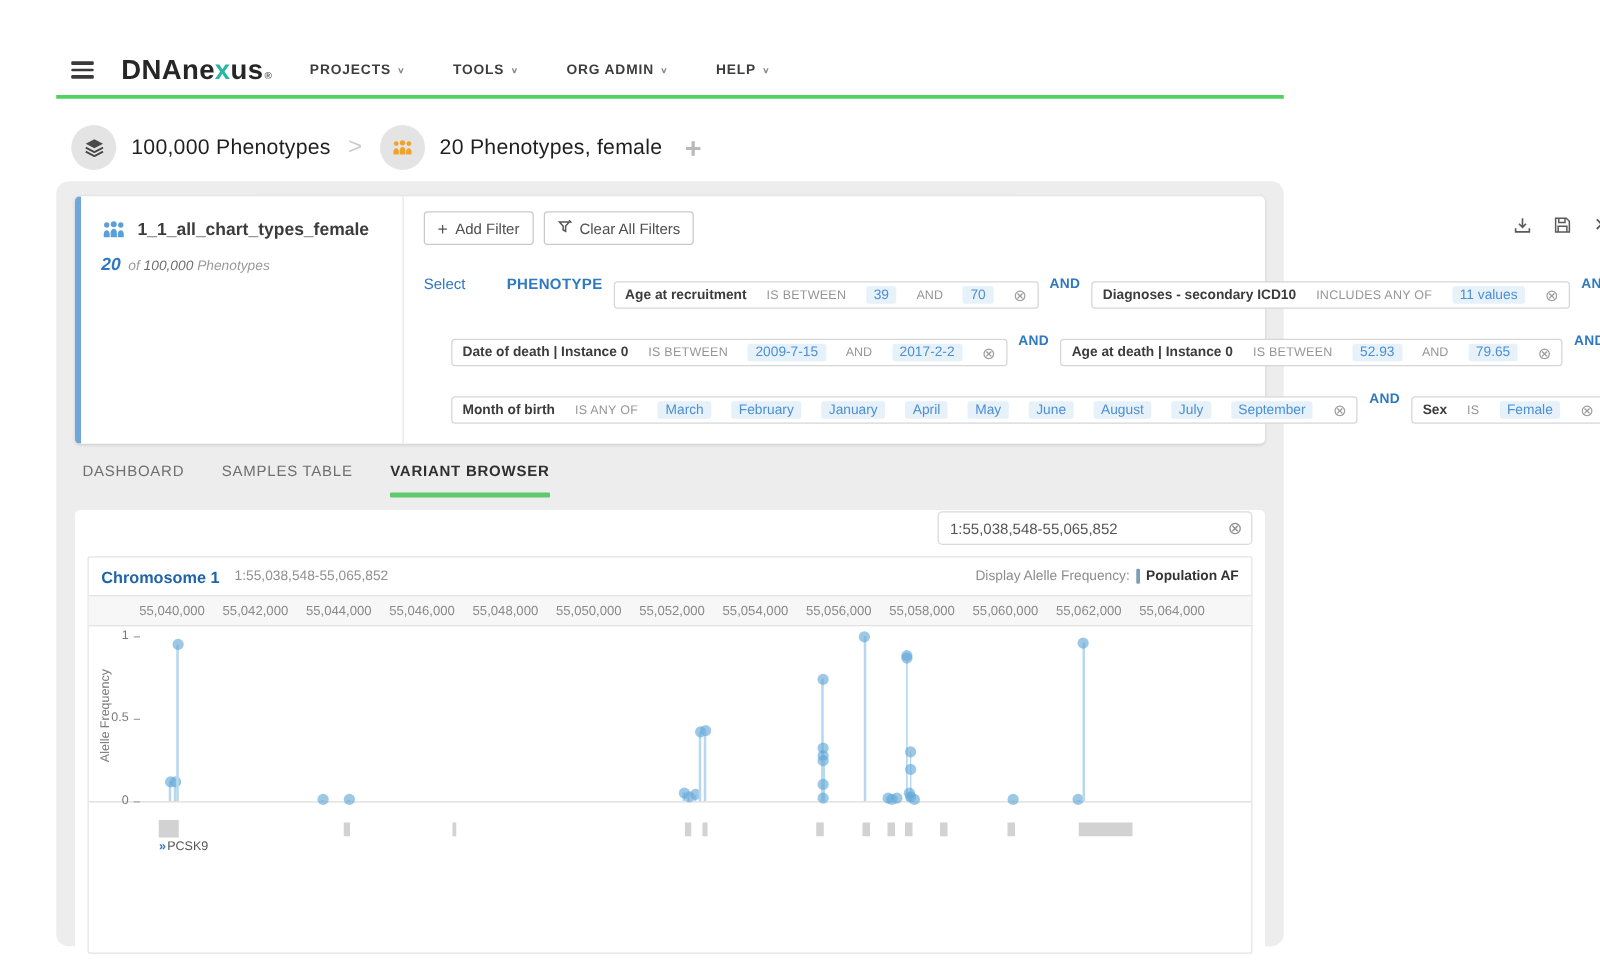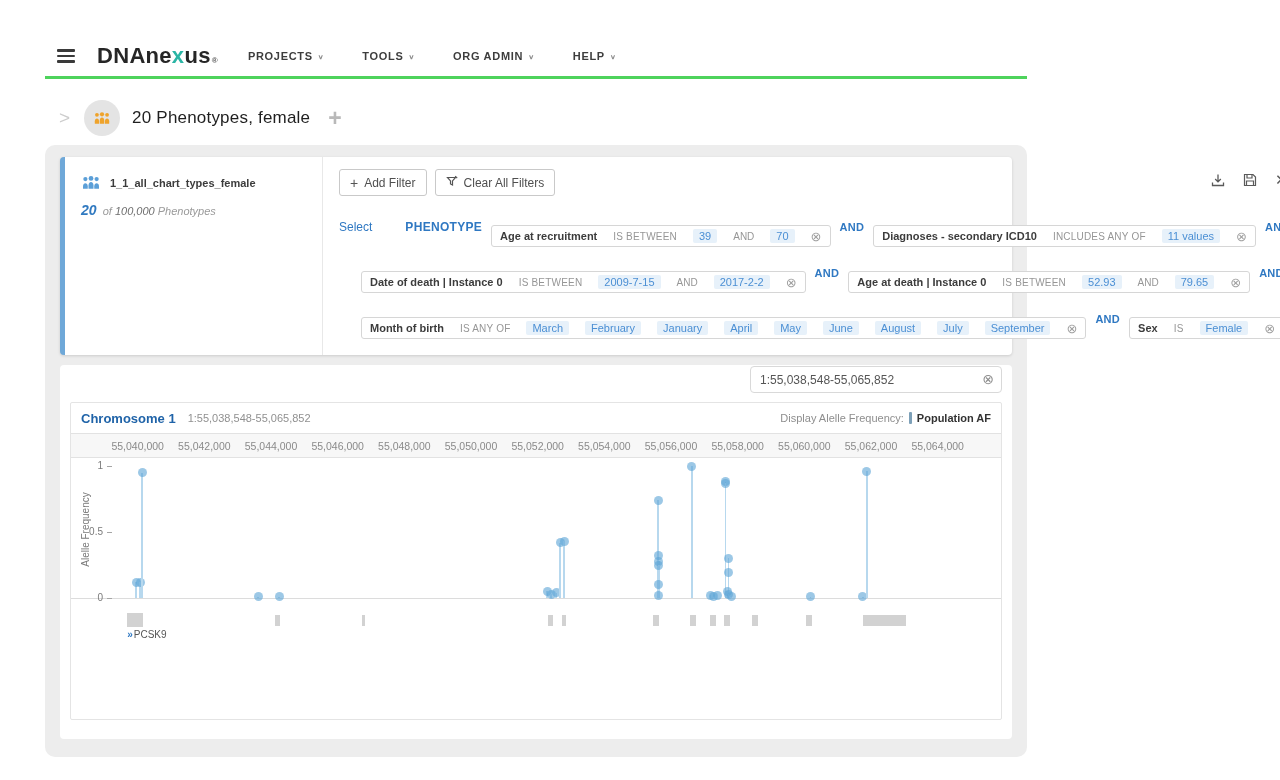--- a/index.html
+++ b/index.html
@@ -28,21 +28,21 @@
   .crumb-add { color:#b9b9b9; font-size:23px; font-weight:bold; cursor:pointer; margin-left:6px; }
 
   
   .workspace { margin-top:6px; background:#ededed; border-radius:10px; height:612px; padding:12px 15px 0; }
 
   
   .filter-card { background:#fff; border-radius:4px; border-left:5px solid #6fa8d8;
     box-shadow:0 1px 3px rgba(0,0,0,.14); display:flex; min-height:128px; position:relative; }
   .cohort-pane { width:258px; padding:18px 10px 10px 16px; flex:none; border-right:1px solid #e8e8e8; }
   .cohort-title { display:flex; align-items:center; gap:9px; }
-  .cohort-name { font-size:11px; font-weight:bold; color:#3c3c3c; }
+  .cohort-name { font-size:14px; font-weight:bold; color:#3c3c3c; }
   .cohort-count { margin-top:12px; font-size:11px; color:#9a9a9a;font-style:italic; }
   .cohort-count b.n { font-size:14px; color:#3079c0; margin-right:3px; }
   .cohort-count .tot { color:#6f6f6f; }
   .filter-pane { flex:1; padding:12px 16px 10px; position:relative; }
   .btn-row { display:flex; gap:8px; }
   .btn { display:inline-flex; align-items:center; gap:6px; background:#fff; border:1px solid #c9c9c9;
     border-radius:3px; padding:5px 10px; font-size:12px; color:#4f4f4f; cursor:pointer; }
   .btn .plus { font-size:14px; color:#555; line-height:10px; }
   .card-actions { position:absolute; top:14px; right:18px; display:flex; gap:18px; align-items:center; }
   .card-actions .aico { cursor:pointer; color:#5a5a5a; display:flex; }
@@ -134,20 +134,30 @@
         </div>
         <div class="nav-item">
           <span>HELP</span>
           <span class="caret">∨</span>
         </div>
       </div>
   </div>
   <div class="green-line" id="green-line" style="background: rgb(78, 211, 92);"></div>
 
   <div class="breadcrumb" id="breadcrumb">
+      <div class="crumb">
+        <span class="crumb-ico" style="color: rgb(74, 74, 74);">
+          <svg width="17" height="16" viewBox="0 0 16 15" fill="none" stroke="currentColor" stroke-width="1.4" stroke-linejoin="round">
+            <path d="M8 1.2 14.5 4.6 8 8 1.5 4.6z" fill="currentColor" stroke="none"></path>
+            <path d="M1.5 7.6 8 11l6.5-3.4"></path>
+            <path d="M1.5 10.6 8 14l6.5-3.4"></path>
+          </svg>
+        </span>
+        <span class="crumb-label">100,000 Phenotypes</span>
+      </div>
       <span class="crumb-sep">&gt;</span>
       <div class="crumb">
         <span class="crumb-ico" style="color: rgb(239, 163, 43);">
           <svg width="18" height="14" viewBox="0 0 16 12" fill="currentColor">
             <circle cx="3.5" cy="3.2" r="1.7"></circle>
             <circle cx="8" cy="2.7" r="1.9"></circle>
             <circle cx="12.5" cy="3.2" r="1.7"></circle>
             <path d="M1.6 11V8.9c0-1.4.9-2.4 1.9-2.4s1.9 1 1.9 2.4V11z"></path>
             <path d="M6 11V8.2c0-1.5.9-2.6 2-2.6s2 1.1 2 2.6V11z"></path>
             <path d="M10.6 11V8.9c0-1.4.9-2.4 1.9-2.4s1.9 1 1.9 2.4V11z"></path>
@@ -275,20 +285,25 @@
             <svg width="14" height="14" viewBox="0 0 14 14" fill="none" stroke="currentColor" stroke-width="1.2">
                 <path d="M1.5 1.5h8.5l2.5 2.5v8.5h-11z"></path>
                 <path d="M4 1.5v3.5h5V1.5M3.5 12.5V8h7v4.5"></path>
               </svg>
           </span>
           <span class="aico" style="font-size:15px;color:#5a5a5a;">✕</span>
         </div>
       </div>
     </div>
 
+    <div class="tab-bar" id="tab-bar">
+        <div class="tab">DASHBOARD</div>
+        <div class="tab">SAMPLES TABLE</div>
+        <div class="tab active">VARIANT BROWSER</div>
+      </div>
 
     <div class="content-card">
       <div class="search-row">
         <div class="search-wrap">
           <input class="search-input" value="1:55,038,548-55,065,852" style="">
           <span class="search-clear">⊗</span>
         </div>
       </div>
 
       <div class="vb-panel">

